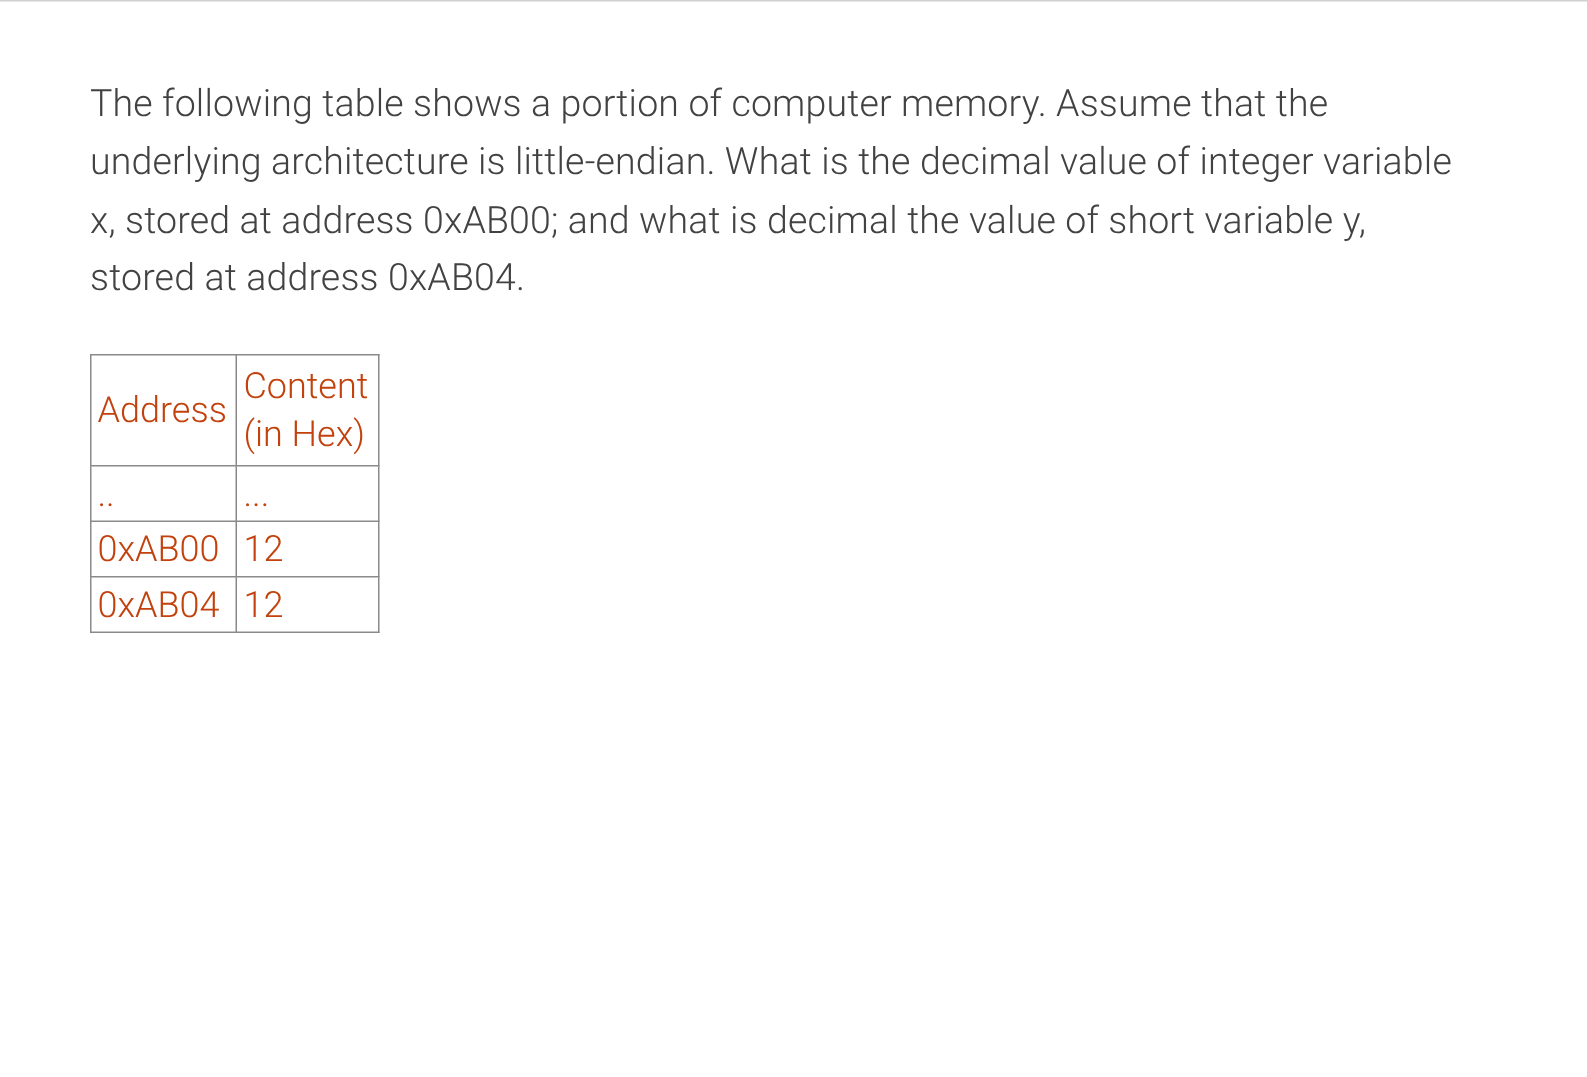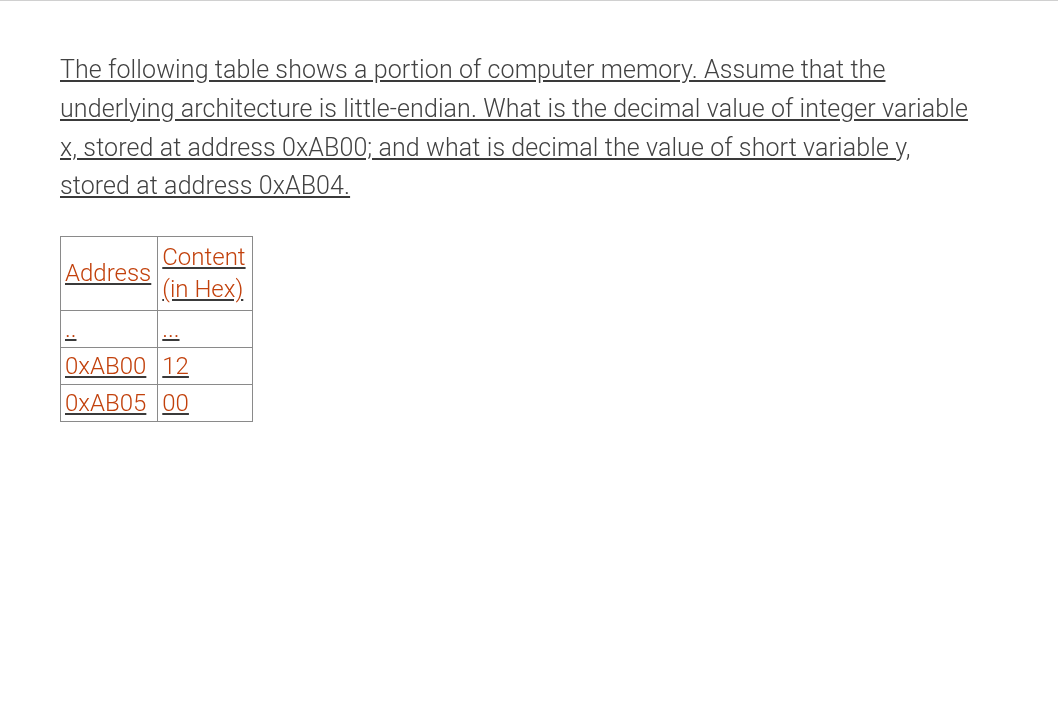--- a/index.html
+++ b/index.html
@@ -10,21 +10,20 @@
   body {
     font-family: -apple-system, BlinkMacSystemFont, "Segoe UI", Roboto, "Helvetica Neue", Arial, sans-serif;
     background: #fff;
     color: #3a3a3a;
     padding: 0;
   }
   .page-container {
     border-top: 1px solid #d0d0d0;
     padding: 50px 88px 40px 60px;
     max-width: 1058px;
-    text-decoration: underline;
   }
   .question-text {
     font-size: 25px;
     line-height: 1.55;
     color: #424242;
     font-weight: 300;
     margin-bottom: 30px;
     letter-spacing: 0.1px;
   }
   table.memory-table {
@@ -73,19 +72,19 @@
     <tbody>
       <tr>
         <td>..</td>
         <td>...</td>
       </tr>
       <tr>
         <td>0xAB00</td>
         <td>12</td>
       </tr>
       <tr>
-        <td>0xAB05</td>
-        <td>00</td>
+        <td>0xAB04</td>
+        <td>12</td>
       </tr>
     </tbody>
   </table>
 
 </div>
 
 </body></html>

